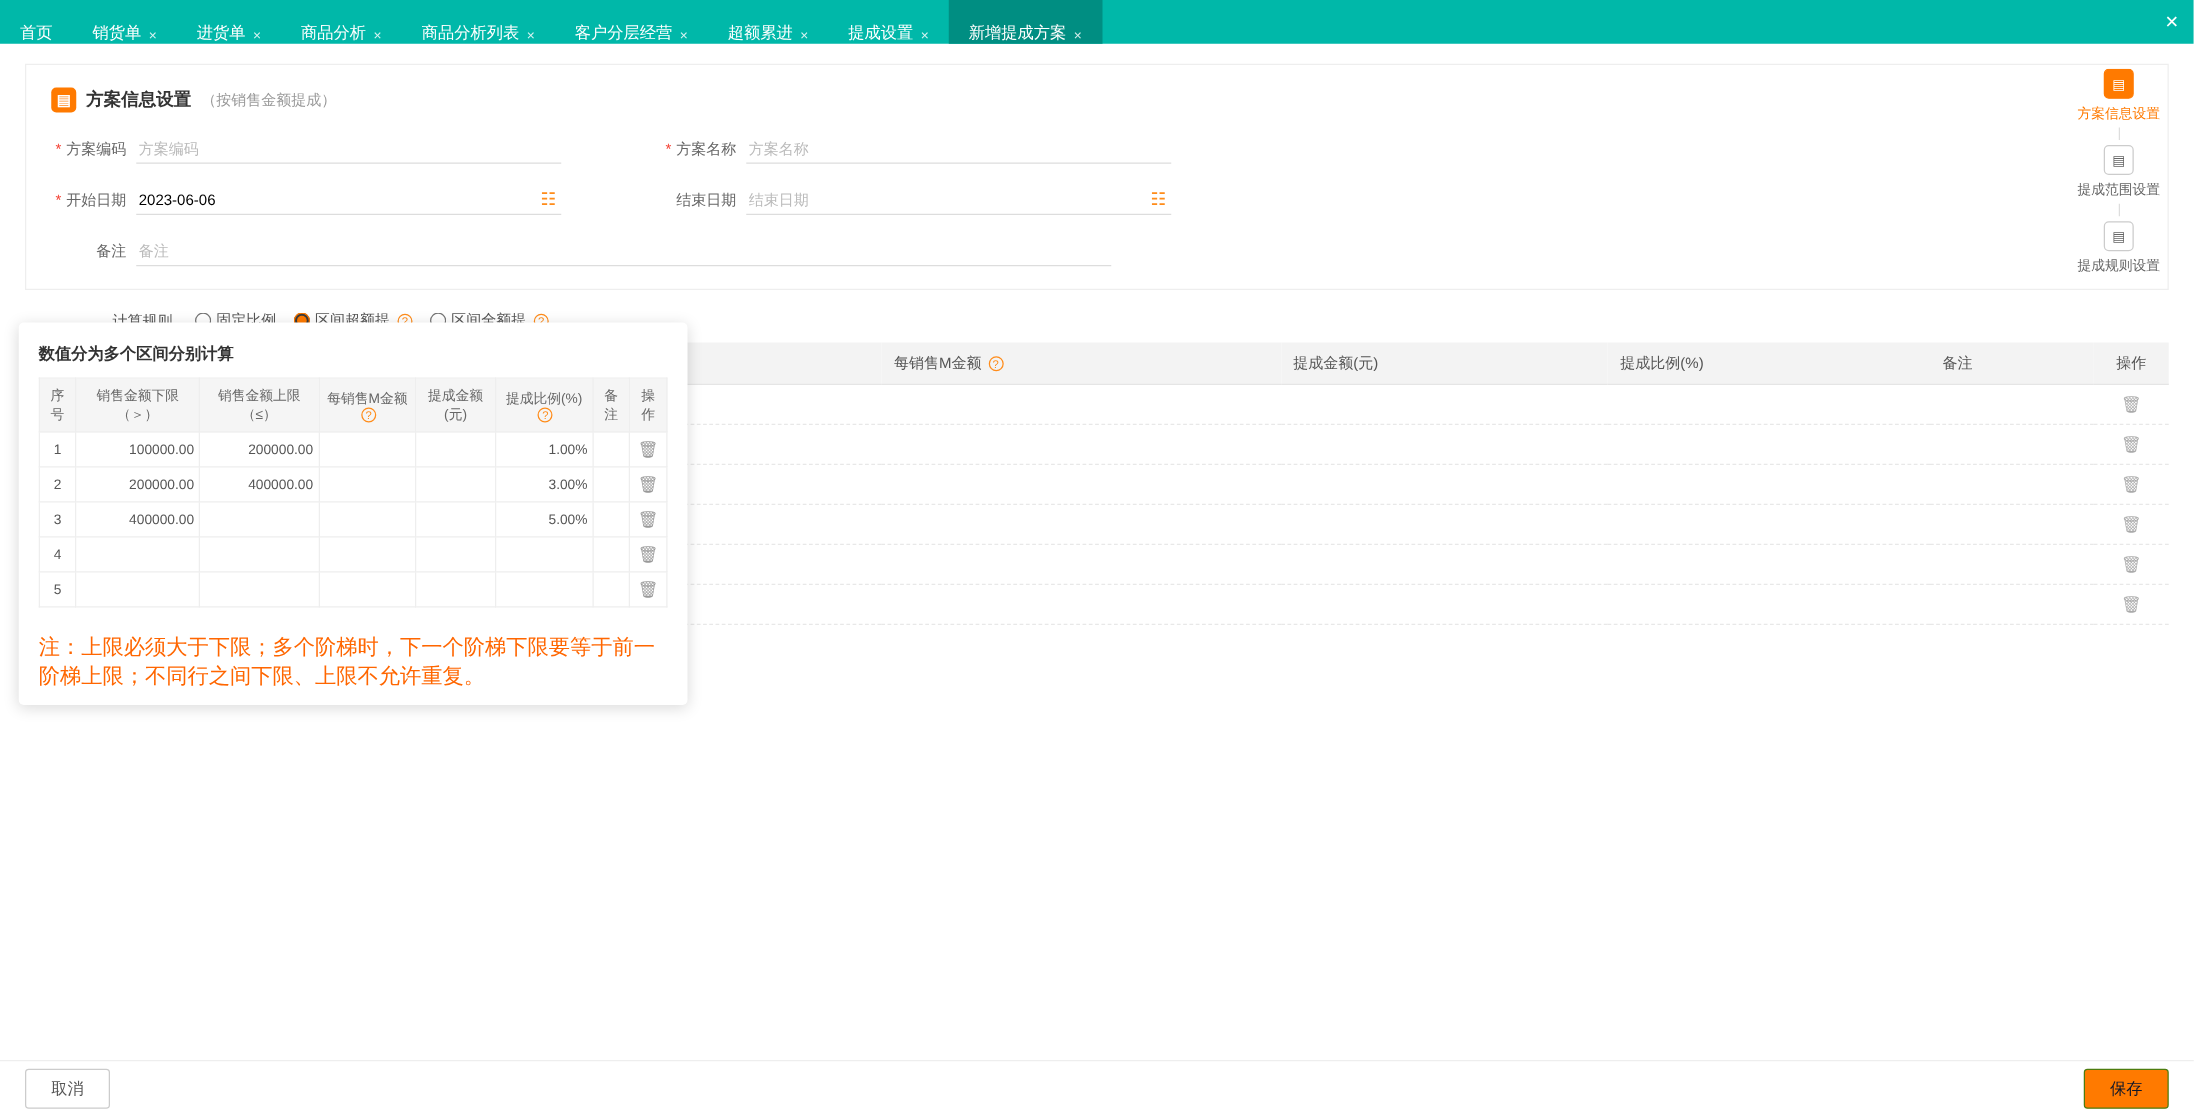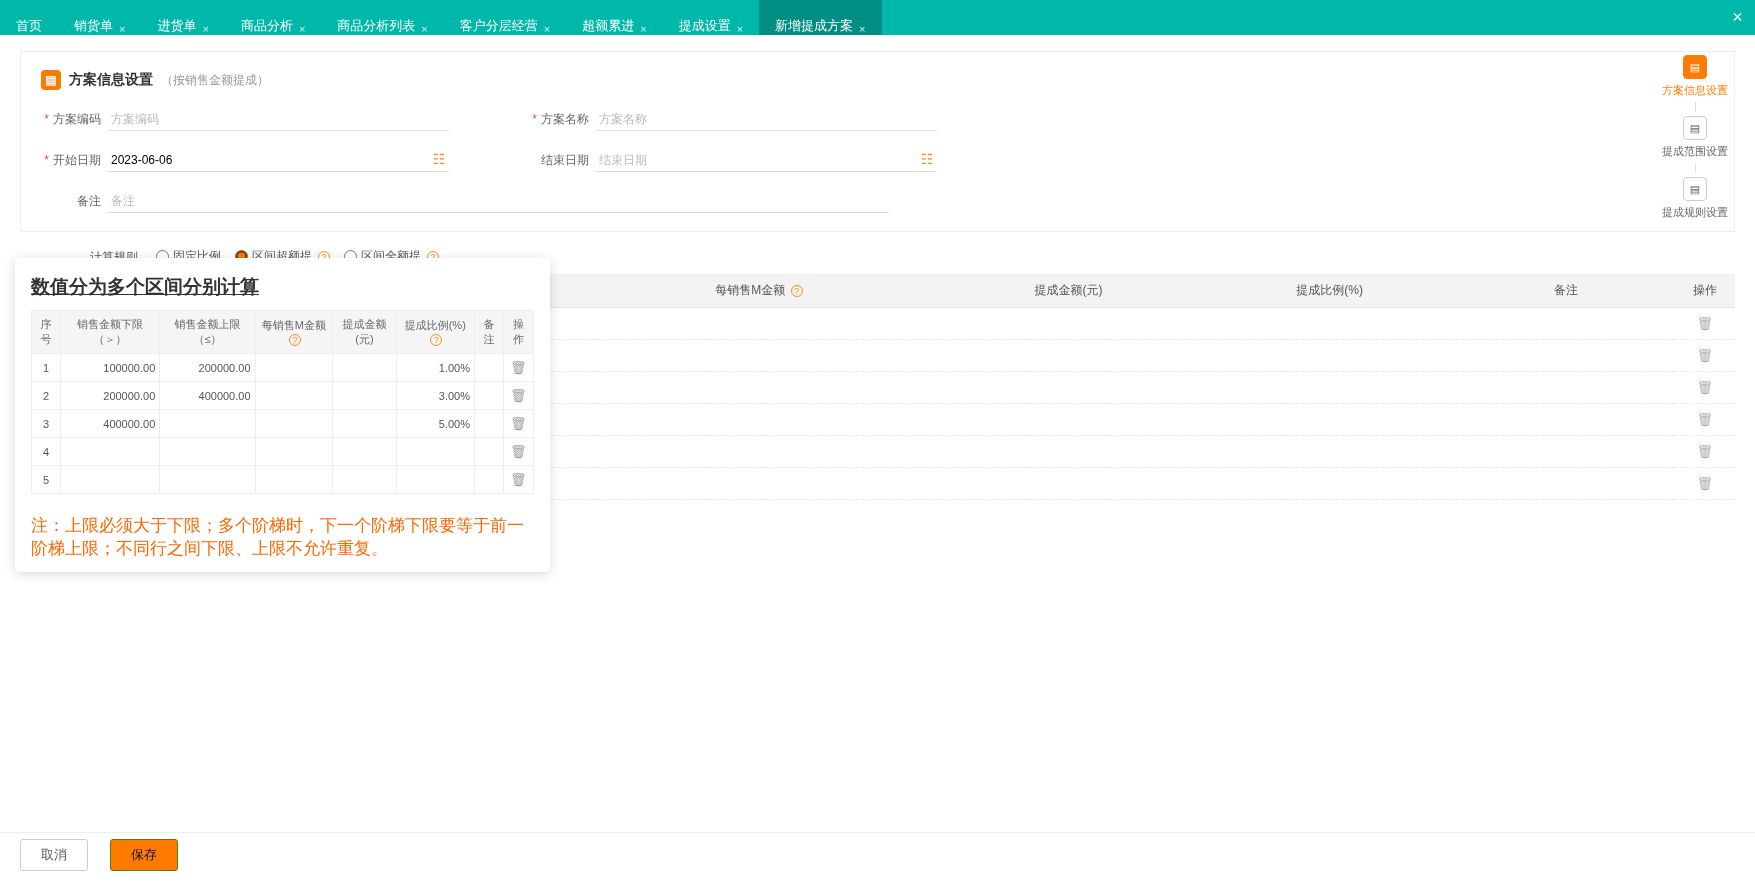--- a/index.html
+++ b/index.html
@@ -31,21 +31,21 @@
 
 .right-nav { position:fixed; right:20px; top:55px; width:80px; text-align:center; }
 .rn-item { margin-bottom:14px; font-size:11px; color:#666; cursor:pointer; }
 .rn-item.active { color:#ff7a00; }
 .rn-ico { width:24px; height:24px; margin:0 auto 4px; border:1px solid #ccc; border-radius:4px; display:flex; align-items:center; justify-content:center; }
 .rn-item.active .rn-ico { background:#ff7a00; border-color:#ff7a00; color:#fff; }
 .rn-line { width:1px; height:10px; background:#ddd; margin:-10px auto 4px; }
 
 
 .tooltip { position:absolute; left:15px; top:258px; width:535px; background:#fff; box-shadow:0 2px 12px rgba(0,0,0,.15); border-radius:4px; padding:16px 16px 12px; z-index:100; }
-.tt-title { font-weight:600; font-size:19px; margin-bottom:10px;text-decoration:underline; }
+.tt-title { font-weight:600; font-size:13px; margin-bottom:10px; }
 .tt-ex { display:flex; gap:6px; font-size:12px; line-height:1.7; margin-bottom:10px; }
 .tt-tag { background:#d4f2ee; color:#00a08f; padding:0 4px; border-radius:2px; height:18px; flex:none; }
 .tt-table { width:100%; border-collapse:collapse; font-size:11px; }
 .tt-table th { background:#f5f5f5; color:#666; font-weight:400; padding:6px 4px; border:1px solid #eee; }
 .tt-table td { padding:6px 4px; border:1px solid #eee; text-align:right; color:#555; }
 .tt-table td:first-child { text-align:center; }
 .tt-table td.op { text-align:center; color:#999; cursor:pointer; }
 .tt-note { color:#ff6600; font-size:17px; margin-top:20px; }
 .help { color:#ff8c1a; border:1px solid #ff8c1a; border-radius:50%; width:12px; height:12px; display:inline-flex; align-items:center; justify-content:center; font-size:9px; margin-left:2px; }
 
@@ -57,21 +57,21 @@
 
 .main-table-wrap { margin:0 20px 60px; }
 .main-table { width:100%; border-collapse:collapse; font-size:12px; }
 .main-table th { background:#f3f3f3; color:#555; font-weight:400; padding:8px 10px; border-bottom:1px solid #e5e5e5; text-align:left; }
 .main-table th.num { width:50px; }
 .main-table th.op { width:60px; text-align:center; }
 .main-table td { padding:8px 10px; border-bottom:1px dashed #e8e8e8; color:#666; }
 .main-table td.op { text-align:center; color:#aaa; cursor:pointer; }
 
 
-.footer { position:fixed; bottom:16px; left:0; right:0; height:44px; background:#fff; border-top:1px solid #eee; display:flex; justify-content:flex-start; align-items:center; gap:22px; padding:0 20px; }
+.footer { position:fixed; bottom:0; left:0; right:0; height:44px; background:#fff; border-top:1px solid #eee; display:flex; justify-content:space-between; align-items:center; gap:6px; padding:0 20px; }
 .btn { padding:6px 20px; font-size:13px; border-radius:3px; cursor:pointer; }
 .btn-cancel { background:#fff; border:1px solid #ccc; color:#555; }
 .btn-save { background:#ff7a00; border:1px solid #4d7c0f; color:#0f172a; }
 .trash { font-size:13px; }
 </style>
 </head>
 <body>
 
 <div class="tabs" id="tabs">
     <div class="tab">

